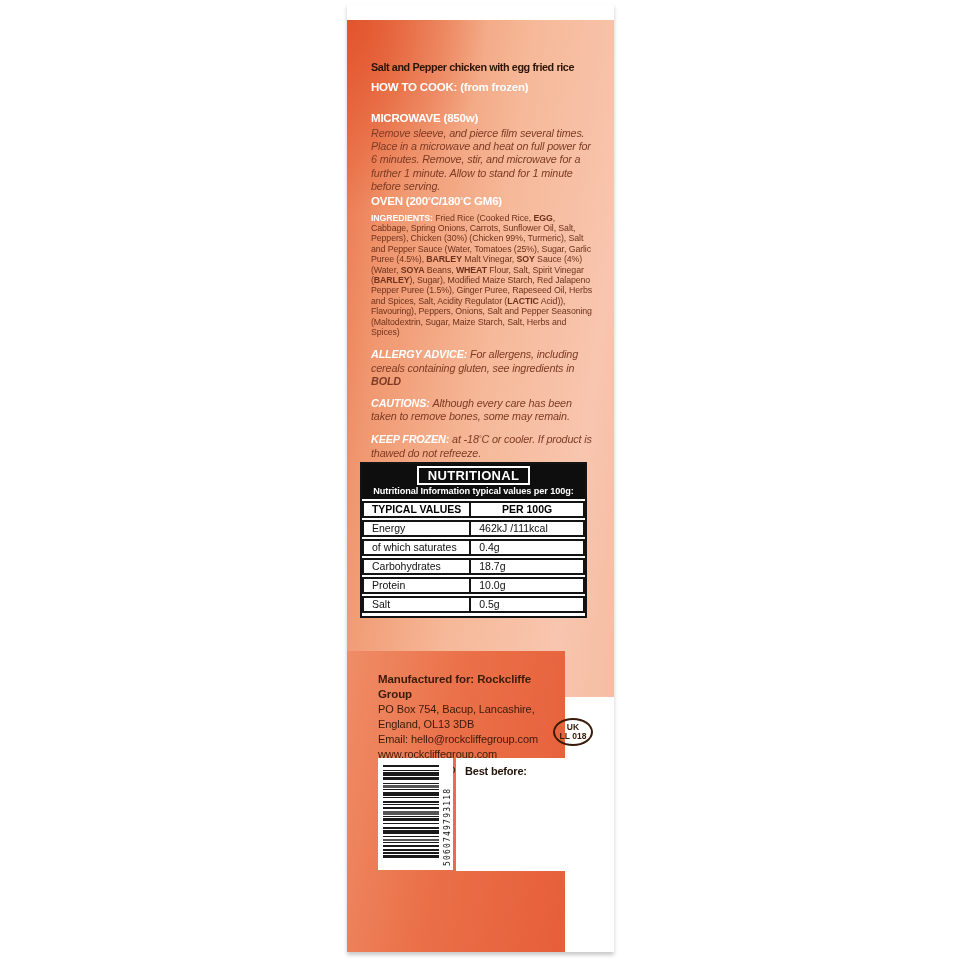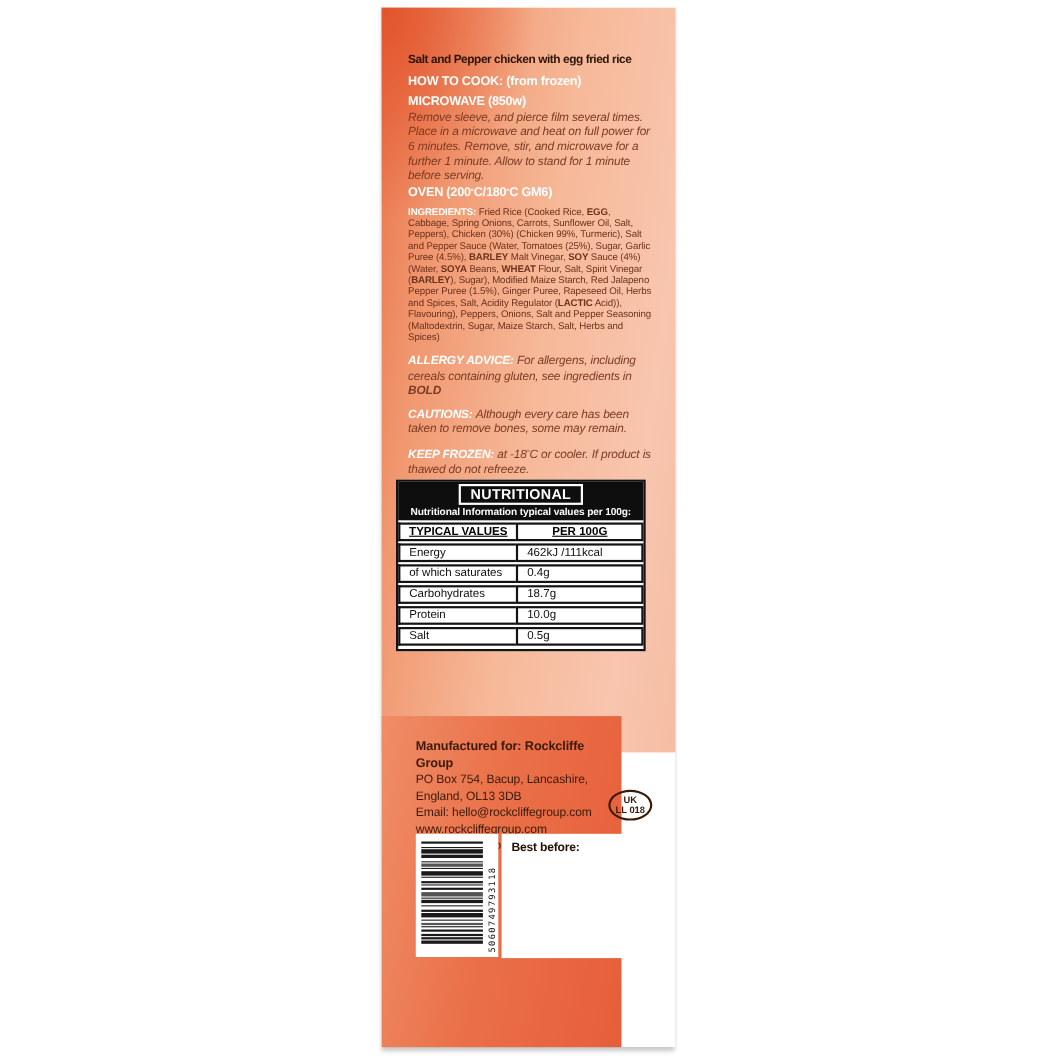--- a/index.html
+++ b/index.html
@@ -1,44 +1,44 @@
 <!DOCTYPE html>
 <html><head>
 <meta charset="utf-8">
 <style>
   html,body{margin:0;padding:0;}
   body{width:960px;height:960px;background:#ffffff;font-family:"Liberation Sans",sans-serif;position:relative;overflow:hidden;}
   .page{position:absolute;inset:0;background:#fff;}
   .panel{position:absolute;left:347px;top:4px;width:267px;height:948px;box-shadow:0 3px 4px rgba(0,0,0,.22);}
-  .top-section{position:absolute;left:0;top:3px;width:267px;height:677px;
+  .top-section{position:absolute;left:0;top:16px;width:267px;height:677px;
     background:
       radial-gradient(55% 30% at 0% 0%, #e2552d 0%, rgba(226,85,45,0) 95%),
       linear-gradient(98deg, #ea7148 0%, #f0976f 20%, #f6b999 52%, #f8c5ae 82%, #f5bda3 100%);
     box-sizing:border-box;padding:0 21px 0 24px;overflow:hidden;}
   .bottom-section{position:absolute;left:0;top:647px;width:218px;height:301px;
     background:linear-gradient(100deg, #ef8d67 0%, #ea7048 45%, #e65e3a 100%);}
   .title{margin:41px 0 0 0;font-size:10.8px;font-weight:bold;letter-spacing:-0.4px;color:#2b1407;white-space:nowrap;}
   .hwhite{margin-top:7.5px;font-size:11.5px;font-weight:bold;color:#ffffff;letter-spacing:-0.2px;line-height:13px;}
-  .hwhite.tight{margin-top:5px;}
+  .hwhite.tight{margin-top:18px;}
   .hwhite.zero{margin-top:0.5px;}
   .body-p{margin:2.5px 0 0 0;font-size:10.8px;line-height:13.2px;color:#7d3b24;letter-spacing:-0.15px;font-style:italic;}
   .body-p.gap{margin-top:11px;}
   .body-p.gap2{margin-top:9px;}
   .ingredients-p{margin:5px 0 0 0;font-size:8.8px;line-height:10.4px;color:#6e321c;letter-spacing:-0.1px;}
   .sb{font-weight:bold;}
   .sw{color:#ffffff;font-weight:bold;}
   sup.deg{font-size:7px;vertical-align:2px;}
   
   .ntable{margin:2px 16px 0 -11px;width:227px;background:#ffffff;border:2px solid #131313;box-sizing:border-box;padding:0 0 1px 0;}
   .nhead{background:#0e0e0e;color:#fff;text-align:center;padding:2px 2px 3px 2px;}
   .ntitle{display:inline-block;border:2px solid #ffffff;padding:0 9px;font-weight:bold;font-size:13px;line-height:15px;letter-spacing:0.3px;}
   .nsub{font-size:9.2px;font-weight:bold;letter-spacing:-0.1px;margin-top:1px;white-space:nowrap;}
   .ngrid{width:100%;border-collapse:separate;border-spacing:0 2px;table-layout:fixed;}
   .ngrid th,.ngrid td{border:2px solid #131313;height:13px;font-size:10.5px;line-height:13px;overflow:hidden;white-space:nowrap;}
-  .ngrid th{font-weight:bold;text-align:center;padding:0;text-decoration:underline;}
+  .ngrid th{font-weight:bold;text-align:center;padding:0;}
   .ngrid td{text-align:left;padding:0 0 0 8px;color:#101010;}
   .ngrid .c1{width:48.5%;border-right:none;}
   .ngrid .c2{width:51.5%;}
   .ngrid td.indent{padding-left:22px;}
   
   .manufacturer{position:absolute;left:31px;top:21px;color:#3a1b0a;font-size:11px;line-height:15px;letter-spacing:-0.1px;}
   .manu-title{font-weight:bold;font-size:11.5px;}
   .uk-oval{position:absolute;left:206px;top:67px;width:40px;height:28px;border:2px solid #3a1a08;border-radius:50%;
     display:flex;flex-direction:column;align-items:center;justify-content:center;color:#3a1a08;font-size:8.5px;font-weight:bold;line-height:9.5px;box-sizing:border-box;}
   .barcode-box{position:absolute;left:31px;top:107px;width:75px;height:112px;background:#ffffff;}

